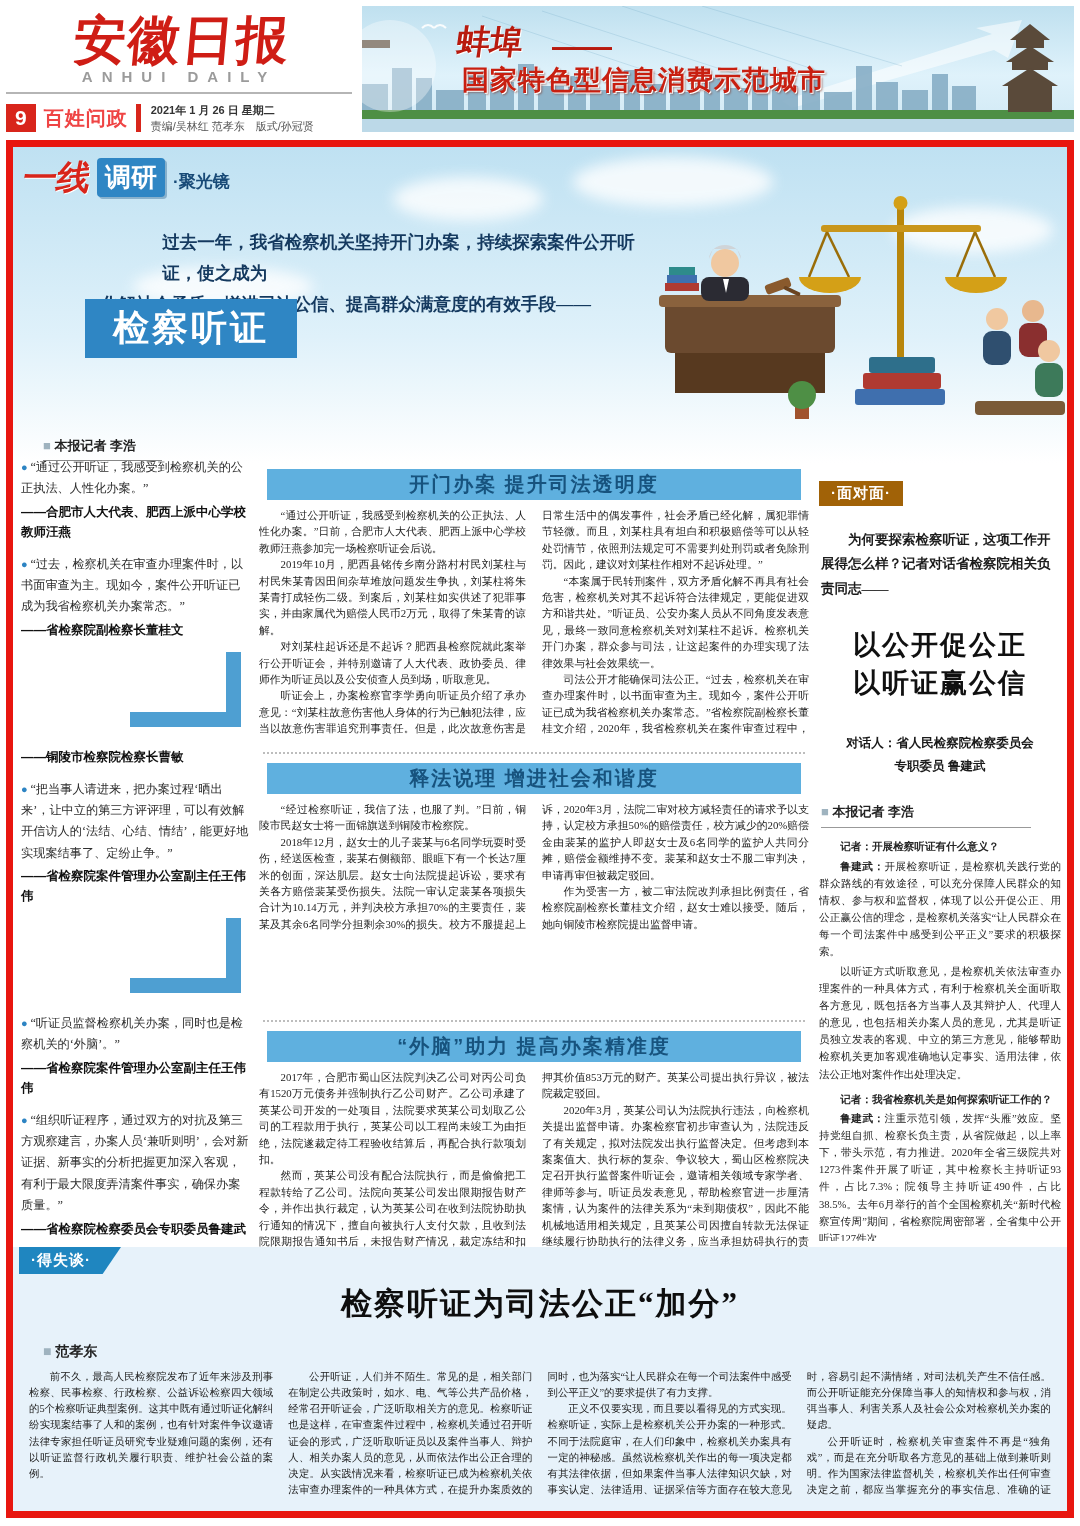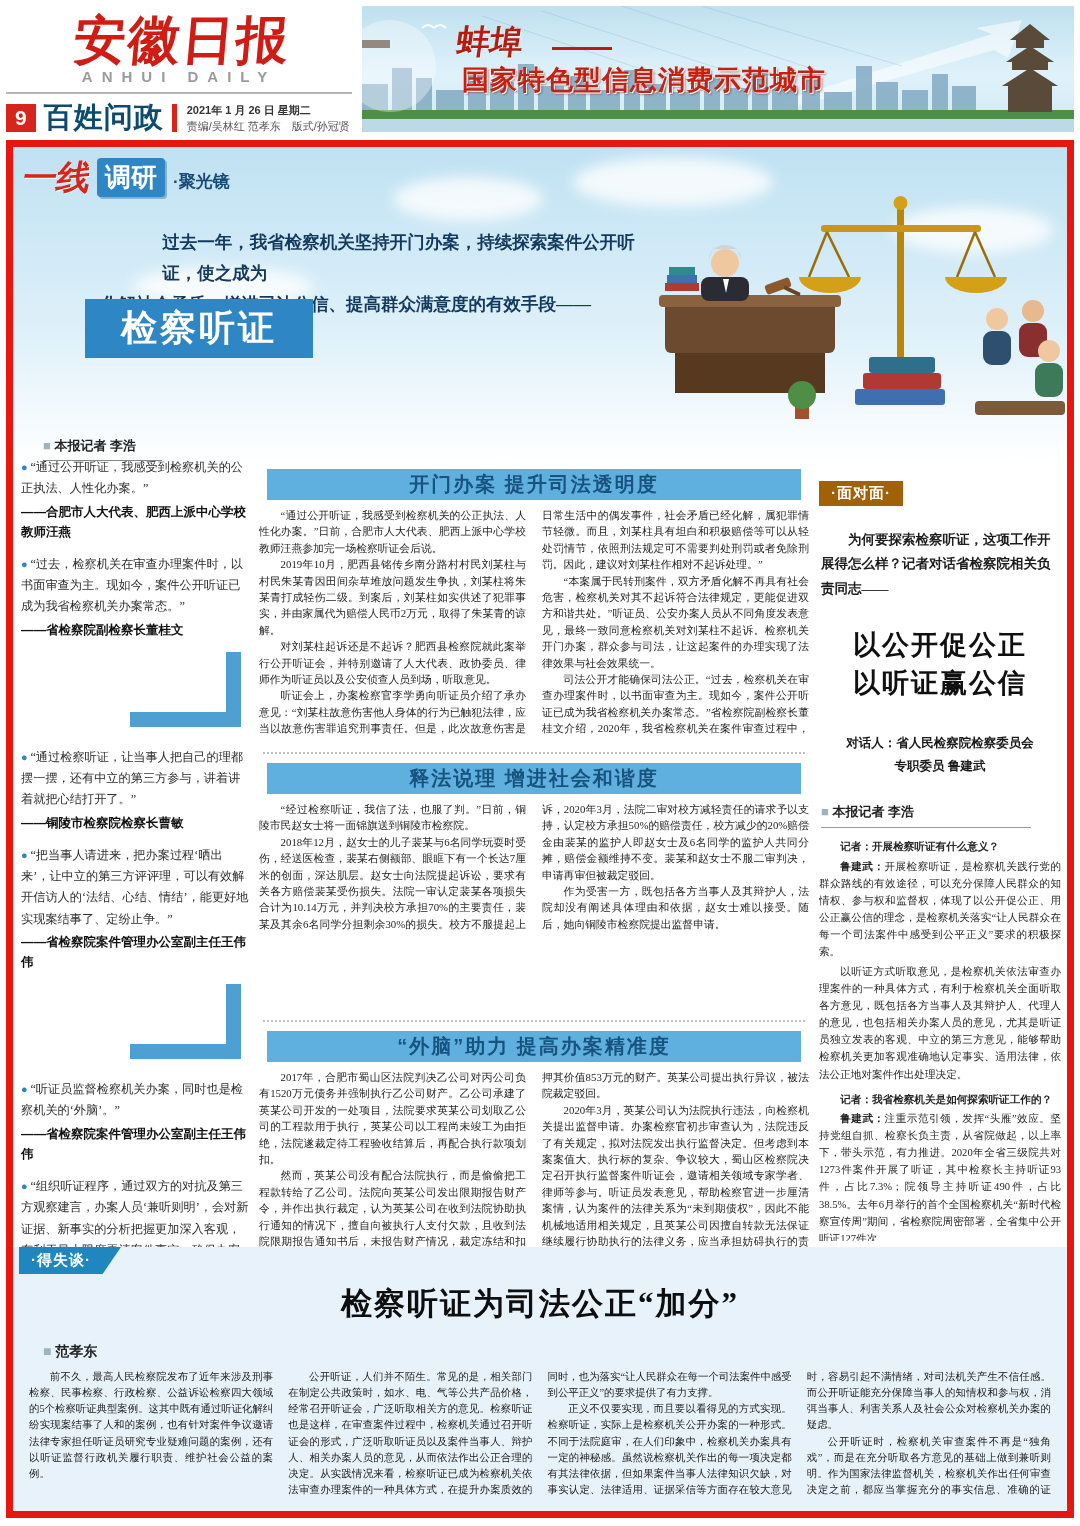--- a/index.html
+++ b/index.html
@@ -9,21 +9,21 @@
   
   .masthead{position:absolute;top:0;left:0;width:358px;height:136px;}
   .logo-cn{position:absolute;top:6px;left:52px;width:260px;text-align:center;
     font-family:"Liberation Serif",serif;font-weight:900;font-size:52px;color:#cf1d15;
     transform:skewX(-5deg);letter-spacing:2px;}
   .logo-en{position:absolute;top:68px;left:0;width:100%;text-align:center;color:#9b9b9b;
     font-size:15px;letter-spacing:9px;font-weight:bold;}
   .mast-rule{position:absolute;top:92px;left:6px;right:6px;border-top:2px solid #b5b5b5;}
   .mast-row{position:absolute;top:100px;left:6px;right:0;height:36px;display:flex;align-items:center;}
   .pageno{background:#d8251b;color:#fff;font-weight:bold;font-size:21px;padding:2px 9px;margin-right:8px;}
-  .section-name{font-size:29px;font-weight:900;color:#0c4a6e;letter-spacing:1px;font-family:Liberation Serif, serif;}
+  .section-name{font-size:20px;font-weight:900;color:#ef4444;letter-spacing:1px;font-family:Liberation Serif, serif;}
   .red-bar{width:5px;height:28px;background:#d8251b;margin:0 10px 0 8px;}
   .date-block{font-size:11px;color:#333;line-height:1.5;}
   .date-line{font-weight:bold;}
   .editors-line{color:#555;}
 
   
   .banner{position:absolute;left:362px;top:6px;width:712px;height:126px;overflow:hidden;
     background:linear-gradient(180deg,#bfe0ef 0%,#dff2fb 55%,#cfe8f4 100%);}
   .banner svg{position:absolute;top:0;left:0;}
   .banner-city{position:absolute;top:14px;left:95px;font-family:"Liberation Serif",serif;
@@ -47,21 +47,21 @@
     transform:skewX(-12deg);text-shadow:1px 1px 0 #fff;}
   .lbl-blue{background:#2f86c4;color:#fff;font-weight:900;font-size:26px;padding:2px 8px;margin:0 2px 4px 6px;
     border-radius:4px;box-shadow:2px 2px 0 rgba(20,80,130,.35);}
   .lbl-suffix{font-weight:900;font-size:17px;color:#184a77;margin:0 0 8px 6px;}
 
   .intro{position:absolute;top:80px;left:88px;width:560px;z-index:4;
     font-weight:900;font-size:17.5px;color:#14395f;line-height:31px;font-family:"Liberation Serif",serif;}
   .intro-l1{padding-left:3.5em;}
 
   .kicker{position:absolute;top:152px;left:72px;background:#2f86c4;color:#fff;font-weight:900;
-    font-size:36px;padding:5px 36px;letter-spacing:3px;z-index:4;}
+    font-size:36px;padding:5px 28px;letter-spacing:3px;z-index:4;}
   .main-title{position:absolute;top:212px;left:158px;font-size:45px;font-weight:900;color:#0d0d0d;
     letter-spacing:1px;z-index:4;}
   .byline{position:absolute;top:290px;left:30px;font-size:13px;font-weight:bold;color:#222;
     border-bottom:1px solid #888;padding:0 26px 5px 0;z-index:4;}
   .byline::before,.bottom-author::before,.side-byline::before{content:"■ ";color:#9fb3bf;}
 
   .illu{position:absolute;top:4px;right:2px;z-index:3;}
 
   
   .quotes{position:absolute;top:310px;left:8px;width:230px;font-family:"Liberation Serif",serif;}
@@ -268,21 +268,20 @@
       <div class="quote">
         <p class="q-text">“通过公开听证，我感受到检察机关的公正执法、人性化办案。”</p>
         <p class="q-attr">——合肥市人大代表、肥西上派中心学校教师汪燕</p>
       </div>
       <div class="quote">
         <p class="q-text">“过去，检察机关在审查办理案件时，以书面审查为主。现如今，案件公开听证已成为我省检察机关办案常态。”</p>
         <p class="q-attr">——省检察院副检察长董桂文</p>
       </div>
       <div class="l-deco"></div>
       <div class="quote">
-        <p class="q-text">“通过检察听证，让当事人把自己的理都摆一摆，还有中立的第三方参与，讲着讲着就把心结打开了。”</p>
         <p class="q-attr">——铜陵市检察院检察长曹敏</p>
       </div>
       <div class="quote">
         <p class="q-text">“把当事人请进来，把办案过程‘晒出来’，让中立的第三方评评理，可以有效解开信访人的‘法结、心结、情结’，能更好地实现案结事了、定纷止争。”</p>
         <p class="q-attr">——省检察院案件管理办公室副主任王伟伟</p>
       </div>
       <div class="l-deco"></div>
       <div class="quote">
         <p class="q-text">“听证员监督检察机关办案，同时也是检察机关的‘外脑’。”</p>
         <p class="q-attr">——省检察院案件管理办公室副主任王伟伟</p>
@@ -306,21 +305,21 @@
           <p>司法公开才能确保司法公正。“过去，检察机关在审查办理案件时，以书面审查为主。现如今，案件公开听证已成为我省检察机关办案常态。”省检察院副检察长董桂文介绍，2020年，我省检察机关在案件审查过程中，通过召开听证会的形式，广泛听取当事人、律师、政协委员和社会各界人士中的听证员意见，让案件办理由“幕后”走向“台前”，有效消弭了当事人、利害关系人及社会公众对司法办案的疑虑。</p>
 
         </div>
       </section>
       <div class="dotted"></div>
       <section class="art" style="height:248px;">
         <h2 class="art-head">释法说理 增进社会和谐度</h2>
         <div class="art-cols">
           <p>“经过检察听证，我信了法，也服了判。”日前，铜陵市民赵女士将一面锦旗送到铜陵市检察院。</p>
           <p>2018年12月，赵女士的儿子裴某与6名同学玩耍时受伤，经送医检查，裴某右侧额部、眼眶下有一个长达7厘米的创面，深达肌层。赵女士向法院提起诉讼，要求有关各方赔偿裴某受伤损失。法院一审认定裴某各项损失合计为10.14万元，并判决校方承担70%的主要责任，裴某及其余6名同学分担剩余30%的损失。校方不服提起上诉，2020年3月，法院二审对校方减轻责任的请求予以支持，认定校方承担50%的赔偿责任，校方减少的20%赔偿金由裴某的监护人即赵女士及6名同学的监护人共同分摊，赔偿金额维持不变。裴某和赵女士不服二审判决，申请再审但被裁定驳回。</p>
-          <p>作为受害一方，既包括各方当事人及其辩护人，法院却没有阐述具体理由和依据，赵女士难以接受。随后，她向铜陵市检察院提出监督申请。</p>
+          <p>作为受害一方，被二审法院改判承担比例责任，省检察院副检察长董桂文介绍，赵女士难以接受。随后，她向铜陵市检察院提出监督申请。</p>
 
         </div>
       </section>
       <div class="dotted"></div>
       <section class="art" style="height:238px;">
         <h2 class="art-head">“外脑”助力 提高办案精准度</h2>
         <div class="art-cols">
           <p>2017年，合肥市蜀山区法院判决乙公司对丙公司负有1520万元债务并强制执行乙公司财产。乙公司承建了英某公司开发的一处项目，法院要求英某公司划取乙公司的工程款用于执行，英某公司以工程尚未竣工为由拒绝，法院遂裁定待工程验收结算后，再配合执行款项划扣。</p>
           <p>然而，英某公司没有配合法院执行，而是偷偷把工程款转给了乙公司。法院向英某公司发出限期报告财产令，并作出执行裁定，认为英某公司在收到法院协助执行通知的情况下，擅自向被执行人支付欠款，且收到法院限期报告通知书后，未报告财产情况，裁定冻结和扣押其价值853万元的财产。英某公司提出执行异议，被法院裁定驳回。</p>
           <p>2020年3月，英某公司认为法院执行违法，向检察机关提出监督申请。办案检察官初步审查认为，法院违反了有关规定，拟对法院发出执行监督决定。但考虑到本案案值大、执行标的复杂、争议较大，蜀山区检察院决定召开执行监督案件听证会，邀请相关领域专家学者、律师等参与。听证员发表意见，帮助检察官进一步厘清案情，认为案件的法律关系为“未到期债权”，因此不能机械地适用相关规定，且英某公司因擅自转款无法保证继续履行协助执行的法律义务，应当承担妨碍执行的责任。蜀山区检察院采纳了听证评议意见，决定改变案件初期审查意见，作出不支持决定。</p>

